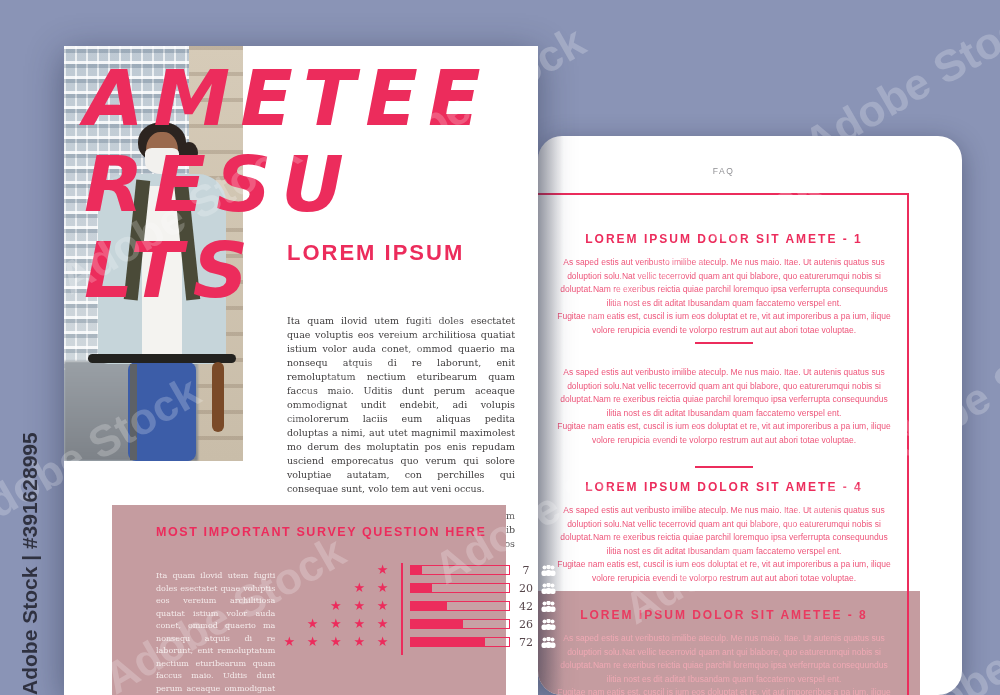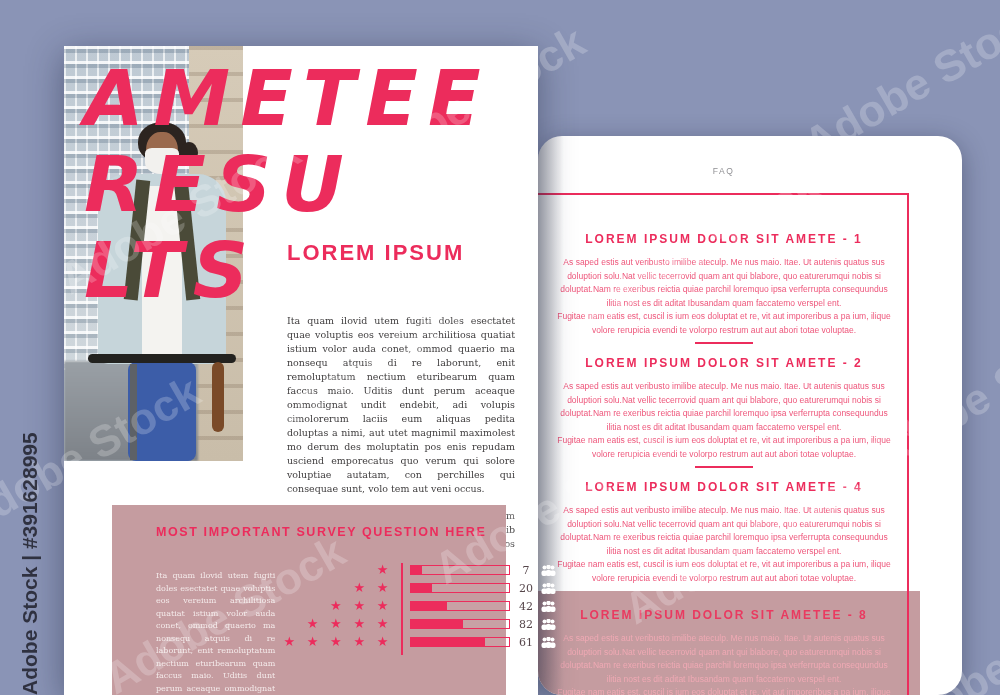--- a/index.html
+++ b/index.html
@@ -107,21 +107,20 @@
     <section class="faq-section" style="top:96px">
       <h3 class="faq-heading">LOREM IPSUM DOLOR SIT AMETE - 1</h3>
       <div class="faq-body">
         <p>As saped estis aut veribusto imilibe ateculp. Me nus maio. Itae. Ut autenis quatus sus doluptiori solu.Nat vellic tecerrovid quam ant qui blabore, quo eaturerumqui nobis si doluptat.Nam re exeribus reictia quiae parchil loremquo ipsa verferrupta consequundus ilitia nost es dit aditat Ibusandam quam faccatemo verspel ent.</p>
         <p>Fugitae nam eatis est, cuscil is ium eos doluptat et re, vit aut imporeribus a pa ium, ilique volore rerupicia evendi te volorpo restrum aut aut abori totae voluptae.</p>
       </div>
     </section>
     <div class="faq-divider" style="top:206px"></div>
 
     <section class="faq-section" style="top:220px">
-      <h3 class="faq-heading">LOREM IPSUM DOLOR SIT AMETE - 2</h3>
       <div class="faq-body">
         <p>As saped estis aut veribusto imilibe ateculp. Me nus maio. Itae. Ut autenis quatus sus doluptiori solu.Nat vellic tecerrovid quam ant qui blabore, quo eaturerumqui nobis si doluptat.Nam re exeribus reictia quiae parchil loremquo ipsa verferrupta consequundus ilitia nost es dit aditat Ibusandam quam faccatemo verspel ent.</p>
         <p>Fugitae nam eatis est, cuscil is ium eos doluptat et re, vit aut imporeribus a pa ium, ilique volore rerupicia evendi te volorpo restrum aut aut abori totae voluptae.</p>
       </div>
     </section>
     <div class="faq-divider" style="top:330px"></div>
 
     <section class="faq-section" style="top:344px">
       <h3 class="faq-heading">LOREM IPSUM DOLOR SIT AMETE - 4</h3>
       <div class="faq-body">
@@ -240,37 +239,37 @@
                   <rect x="1" y="11" width="11" height="11" rx="4"></rect>
                   <rect x="9.5" y="10" width="11" height="12" rx="4"></rect>
                   <rect x="18" y="11" width="11" height="11" rx="4"></rect>
                 </svg>
               </div>
           </div>
           <div class="bar-row">
             <div class="bar-track">
                 <div class="bar-fill" style="width: 53%;"></div>
               </div>
-            <div class="bar-value">82</div>
+            <div class="bar-value">26</div>
             <div class="people-icon">
                 <svg viewBox="0 0 30 22">
                   <circle cx="7" cy="5" r="4"></circle>
                   <circle cx="15" cy="4" r="4.5"></circle>
                   <circle cx="23" cy="5" r="4"></circle>
                   <rect x="1" y="11" width="11" height="11" rx="4"></rect>
                   <rect x="9.5" y="10" width="11" height="12" rx="4"></rect>
                   <rect x="18" y="11" width="11" height="11" rx="4"></rect>
                 </svg>
               </div>
           </div>
           <div class="bar-row">
             <div class="bar-track">
                 <div class="bar-fill" style="width: 76%;"></div>
               </div>
-            <div class="bar-value">61</div>
+            <div class="bar-value">72</div>
             <div class="people-icon">
                 <svg viewBox="0 0 30 22">
                   <circle cx="7" cy="5" r="4"></circle>
                   <circle cx="15" cy="4" r="4.5"></circle>
                   <circle cx="23" cy="5" r="4"></circle>
                   <rect x="1" y="11" width="11" height="11" rx="4"></rect>
                   <rect x="9.5" y="10" width="11" height="12" rx="4"></rect>
                   <rect x="18" y="11" width="11" height="11" rx="4"></rect>
                 </svg>
               </div>

